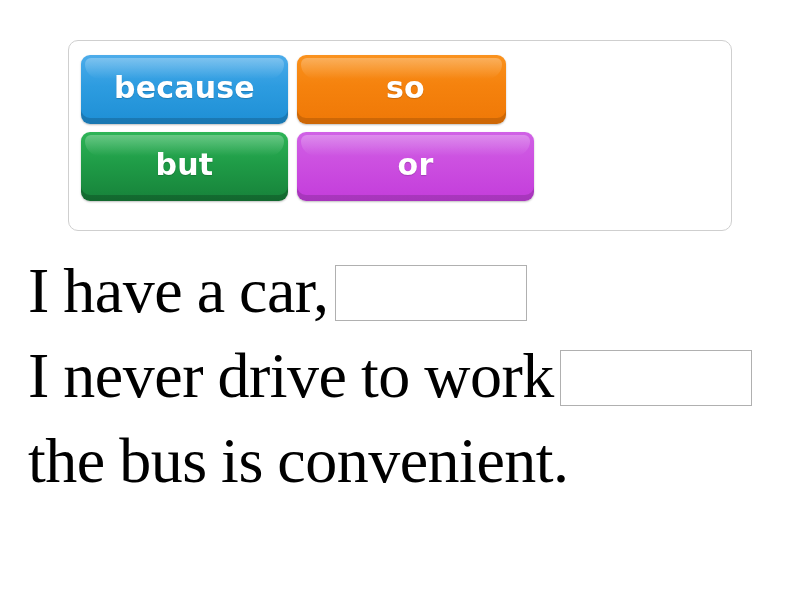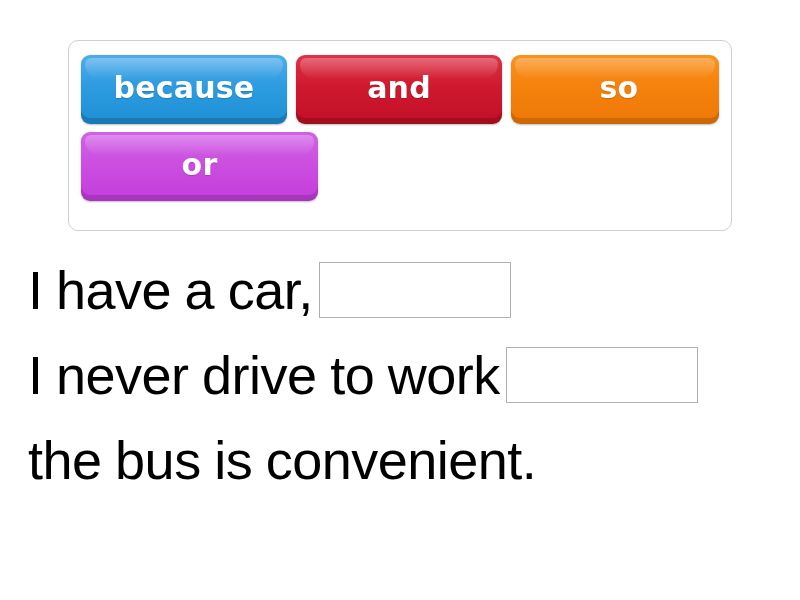--- a/index.html
+++ b/index.html
@@ -96,22 +96,22 @@
     background: linear-gradient(to bottom, #d062e6 0%, #cc4fe0 45%, #c33ddb 100%);
     box-shadow: inset 0 -6px 0 0 rgba(0,0,0,0.14), 0 1px 2px rgba(0,0,0,0.25);
   }
 
   
   #sentence {
     position: absolute;
     left: 28px;
     top: 248px;
     right: 18px;
-    font-family: Liberation Sans, sans-serif;
-    font-size: 54px;
+    font-family: Liberation Serif, serif;
+    font-size: 64px;
     font-weight: normal;
     line-height: 85px;
     color: #000000;
     letter-spacing: -0.5px;
     word-spacing: -1px;
   }
   .blank {
     display: inline-block;
     width: 192px;
     height: 56px;
@@ -125,24 +125,24 @@
   .seg { white-space: pre; }
 </style>
 </head>
 <body>
 
 <div id="word-bank">
   <div id="word-bank-rows">
 
     <div class="bank-row">
       <div class="tile tile-blue">because</div>
-      <div class="tile tile-red">and</div>
       <div class="tile tile-orange">so</div>
     </div>
 
     <div class="bank-row">
+      <div class="tile tile-green">but</div>
       <div class="tile tile-purple">or</div>
     </div>
 
   </div>
 </div>
 
 <div id="sentence"><span class="seg">I have a car,</span><span class="blank"></span><span class="seg">I never drive to work</span><span class="blank"></span><span class="seg">the bus is convenient.</span></div>
 
 </body></html>

